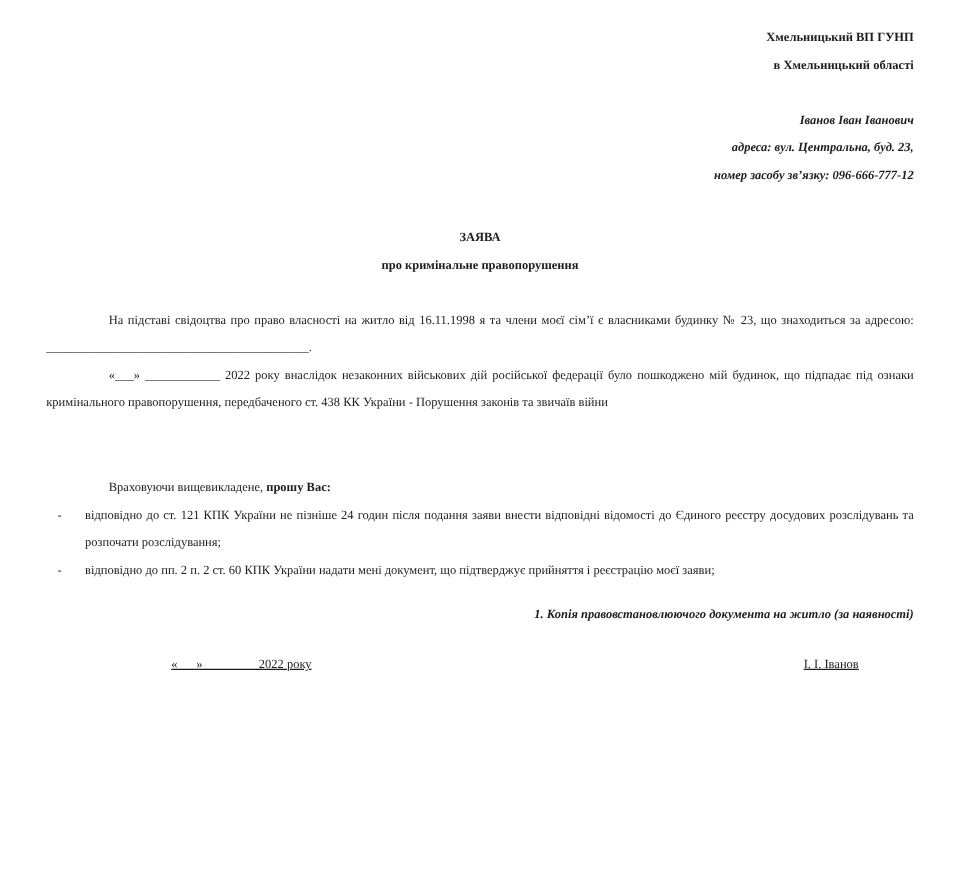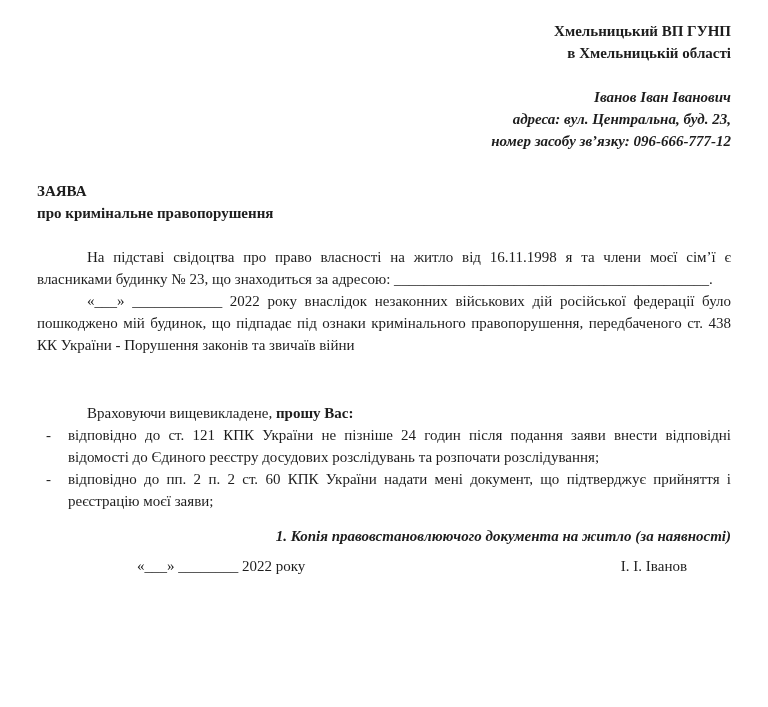--- a/index.html
+++ b/index.html
@@ -1,51 +1,51 @@
 <!DOCTYPE html>
 <html><head>
 <meta charset="utf-8">
 <style>
   html,body { margin:0; padding:0; background:#ffffff; }
   .page {
     width:768px; height:707px; background:#ffffff; overflow:hidden;
     font-family:"Liberation Serif", "DejaVu Serif", serif;
-    color:#1d1d1d; font-size:15px; line-height:22px;
+    color:#1d1d1d; font-size:10px; line-height:22px;
     box-sizing:border-box;
   }
   .content { padding:20px 37px 0 37px; }
   .right  { text-align:right; }
-  .center { text-align:left; }
+  .center { text-align:center; }
   .just   { text-align:justify; }
   .bold   { font-weight:bold; }
   .bi     { font-weight:bold; font-style:italic;text-align:right; }
   .indent { text-indent:50px; }
 
   .applicant-block { margin-top:22px; }
   .title-block     { margin-top:28px; }
   .para-ownership  { margin-top:22px; }
   .request-intro   { margin-top:46px; }
   .bullet { position:relative; padding-left:31px; text-align:justify; }
   .bullet .marker { position:absolute; left:9px; top:0; }
   .attachments { margin-top:13px; }
   .footer {
-    margin-top:8px;
+    margin-top:18px;
     display:flex; justify-content:space-between;
-    padding-left:100px; padding-right:44px;
+    padding-left:100px; padding-right:44px;text-decoration:underline;
   }
 </style>
 </head>
 <body>
 
 <div class="page">
   <div class="content">
 
     <div class="right bold">
       <div>Хмельницький ВП ГУНП</div>
-      <div>в Хмельницькій області</div>
+      <div>в Хмельницький області</div>
     </div>
 
     <div class="right bi applicant-block">
       <div>Іванов Іван Іванович</div>
       <div>адреса: вул. Центральна, буд. 23,</div>
       <div>номер засобу зв’язку: 096-666-777-12</div>
     </div>
 
     <div class="center bold title-block">
       <div>ЗАЯВА</div>

